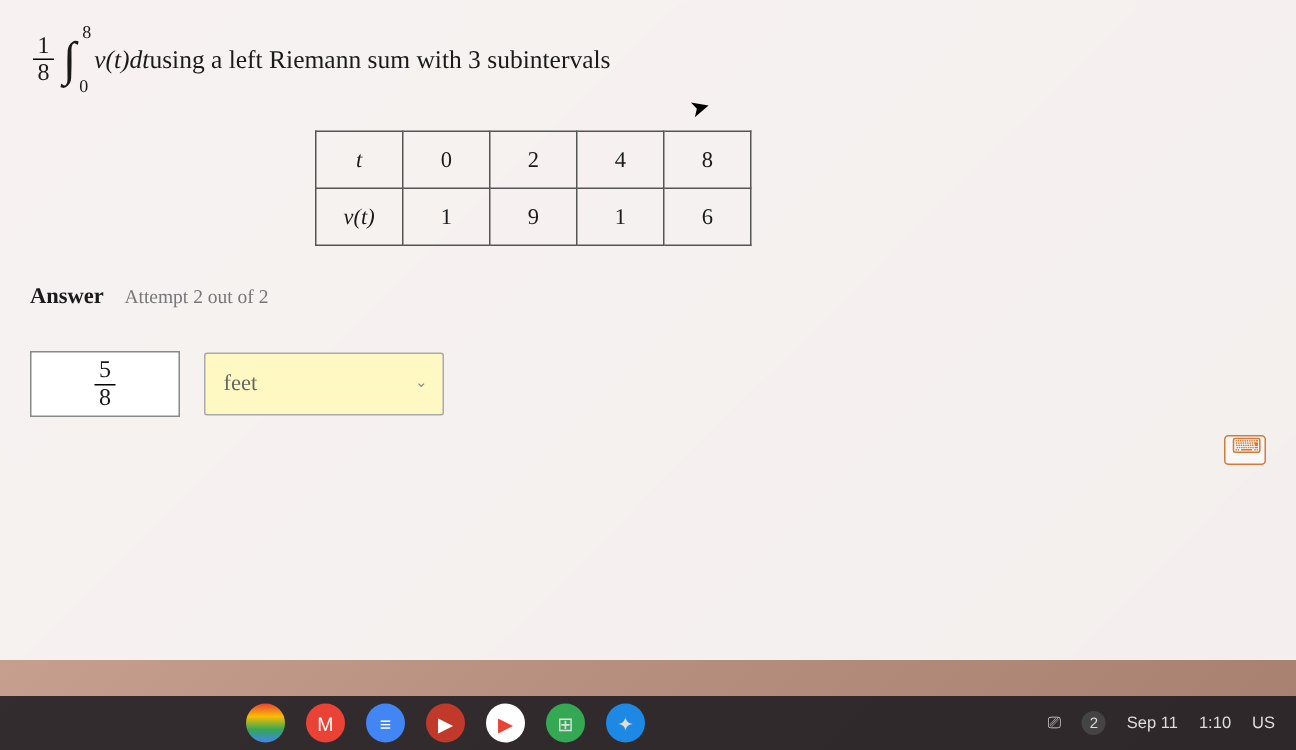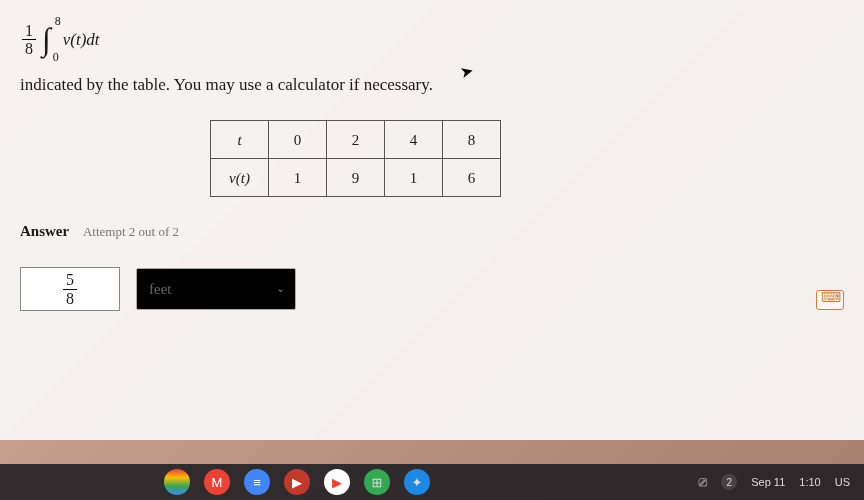--- a/index.html
+++ b/index.html
@@ -83,21 +83,21 @@
   border: 1px solid #888;
   background: #fff;
   width: 100px;
   height: 44px;
   display: flex;
   align-items: center;
   justify-content: center;
 }
 .unit-select {
   border: 1px solid #aaa;
-  background: #000000;
+  background: #fef9c3;
   padding: 8px 28px 8px 12px;
   font-size: 15px;
   color: #666;
   position: relative;
   border-radius: 2px;
   min-width: 160px;
 }
 .unit-select .chev {
   position: absolute;
   right: 10px;
@@ -176,22 +176,22 @@
     <span class="fraction-line">
       <span class="num">1</span>
       <span class="den">8</span>
     </span>
     <span class="integral">∫
       <span class="sup">8</span>
       <span class="sub">0</span>
     </span>
     <span style="width:10px"></span>
     <span class="math-inline">v(t)dt</span>
-  </div>
-  <div class="problem-text">indicated by the table. You may use a calculator if necessary.</div>
+    <span> using a left Riemann sum with 3 subintervals</span>
+  </div>
 
   <div class="table-wrap">
     <table>
       <tbody>
           <tr>
         <td class="head">t</td>
         <td>0</td>
         <td>2</td>
         <td>4</td>
         <td>8</td>

